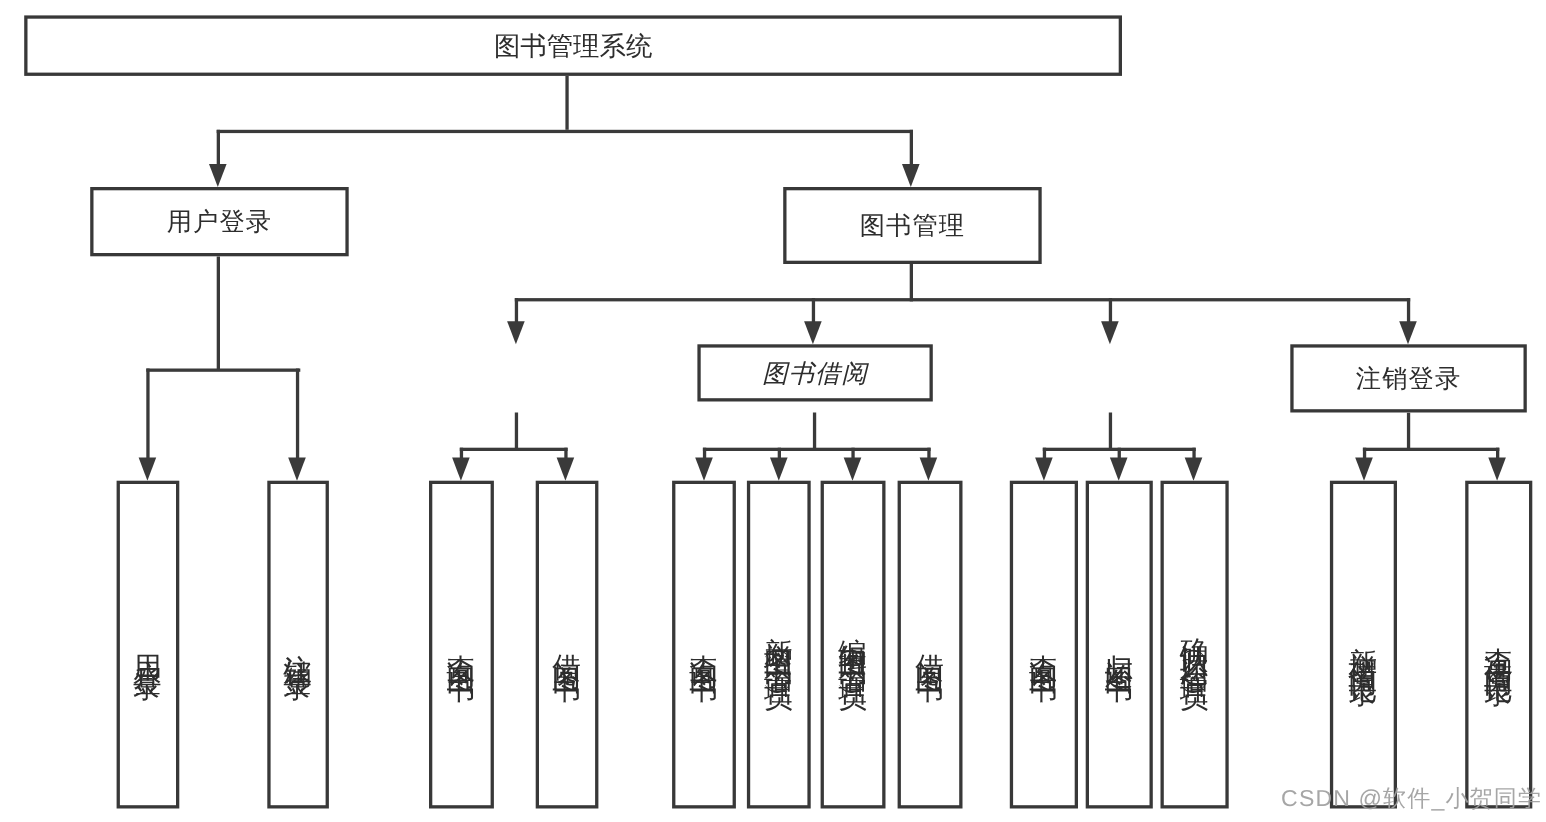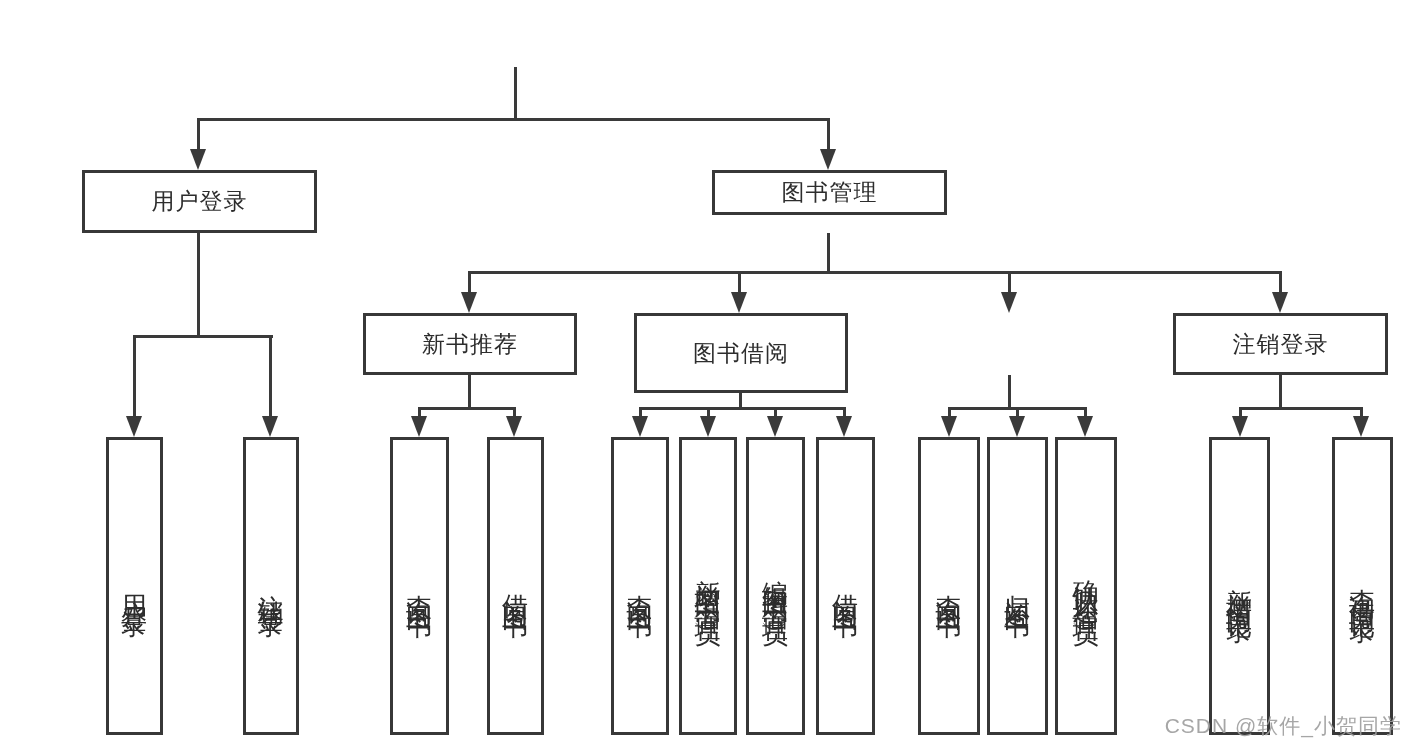--- a/index.html
+++ b/index.html
@@ -58,32 +58,32 @@
     letter-spacing: 1px;
     z-index: 10;
     white-space: nowrap;
   }
 </style>
 </head>
 <body>
 
 <div id="canvas">
 
+  <div class="box rootbox" style="left:22px; top:14px; width:998px; height:55px;">
+    <span>图书管理系统</span>
+  </div>
 
   <div class="box hbox" style="left:82px; top:170px; width:235px; height:63px;">
     <span>用户登录</span>
   </div>
-  <div class="box hbox" style="left:712px; top:170px; width:235px; height:45px;">
+  <div class="box hbox" style="left:712px; top:170px; width:235px; height:70px;">
     <span>图书管理</span>
   </div>
 
-  <div class="box hbox" style="left:363px; top:313px; width:214px; height:62px;">
-    <span>新书推荐</span>
-  </div>
-  <div class="box hbox" style="left:634px; top:313px; width:214px; height:80px;">
+  <div class="box hbox" style="left:634px; top:313px; width:214px; height:52px;font-style:italic;">
     <span>图书借阅</span>
   </div>
   <div class="box hbox" style="left:1173px; top:313px; width:215px; height:62px;">
     <span>注销登录</span>
   </div>
 
   <div class="box leaf" style="left:106px; top:437px; width:57px; height:298px;">
     <span>用户登录</span>
   </div>
   <div class="box leaf" style="left:243px; top:437px; width:56px; height:298px;">

